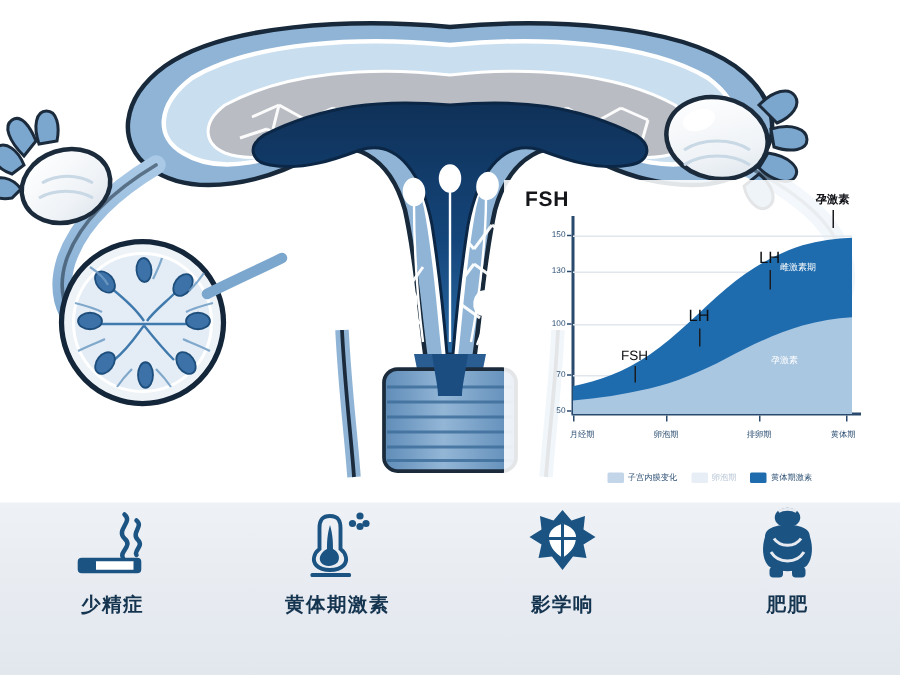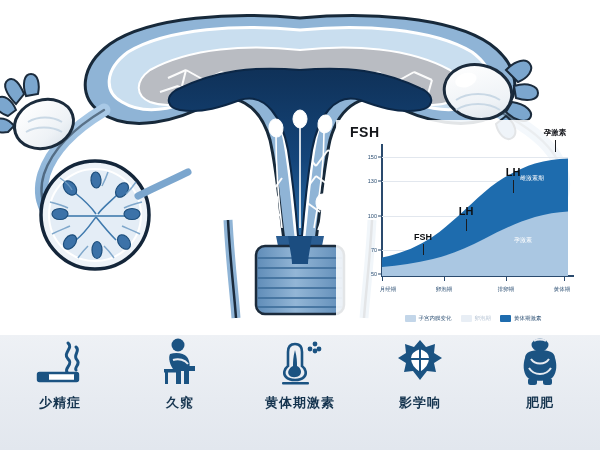--- a/index.html
+++ b/index.html
@@ -38,21 +38,21 @@
   #xaxis{position:absolute;left:-1px;right:-6px;bottom:-1px;height:2px;background:#2a4a6d;}
   .xtick-mark{position:absolute;bottom:-5px;width:1px;height:4px;background:#2a4a6d;}
   .xtick{
     position:absolute;bottom:-17px;font-size:5.5px;color:#2c4f73;
     white-space:nowrap;transform:translateX(-50%);
     font-family:"DejaVu Sans",sans-serif;
   }
   .areasvg{position:absolute;left:0;top:0;width:100%;height:100%;}
 
   .hormone-label{
-    position:absolute;font-size:11px;font-weight:bold;color:#0d0f12;
+    position:absolute;font-size:11px;font-weight:normal;color:#0d0f12;
     white-space:nowrap;transform:translateX(-50%);
   }
   .hormone-label.small{font-size:9px;}
   .hormone-stem{position:absolute;width:1px;background:#1a1c20;}
 
   .band-label{
     position:absolute;font-size:6px;color:#ffffff;white-space:nowrap;
     font-family:"DejaVu Sans",sans-serif;
   }
   .peak-label{
@@ -376,36 +376,20 @@
             <path d="M42 8 C47 12 38 16 43 21 C47 25 40 28 42 31"></path>
           </g>
           <rect x="4" y="34" width="40" height="8" rx="1.5" fill="#ffffff" stroke="#1b5382" stroke-width="2.4"></rect>
           <rect x="4" y="34" width="11" height="8" rx="1.5" fill="#1b5382"></rect>
           <rect x="40" y="34" width="5" height="8" rx="1.5" fill="#1b5382"></rect>
         </svg>
       </div>
       <div class="flabel">少精症</div>
     </div>
 
-    <div class="factor">
-      <div class="ficon">
-        <svg width="46" height="48" viewBox="0 0 46 48">
-          <g fill="#1b5382">
-            <circle cx="21" cy="7" r="6.5"></circle>
-            <path d="M13 16 C19 14 27 15 30 19 C33 23 33 28 32 31 L16 31 C13 27 11 20 13 16 Z"></path>
-            <path d="M16 28 L38 28 L38 33 L24 33 L24 46 L19 46 L19 31 Z"></path>
-            <rect x="27" y="31" width="5" height="15"></rect>
-            <rect x="7" y="31" width="16" height="3.5"></rect>
-            <rect x="8" y="34" width="3" height="12"></rect>
-          </g>
-          <path d="M16 22 C22 20 28 22 31 26" fill="none" stroke="#e7ebf1" stroke-width="2"></path>
-        </svg>
-      </div>
-      <div class="flabel">久窕</div>
-    </div>
 
 
     <div class="factor">
       <div class="ficon">
         <svg width="48" height="48" viewBox="0 0 48 48">
           <g stroke="#1b5382" fill="none" stroke-width="2.6">
             <path d="M19 6 C13 6 12 10 12 14 L12 28 C8 31 7 36 10 39
                      C14 43 24 43 28 39 C31 36 30 31 26 28 L26 14 C26 10 25 6 19 6 Z"></path>
           </g>
           <path d="M19 12 C21 19 21 24 21 28 C25 30 26 34 24 37

